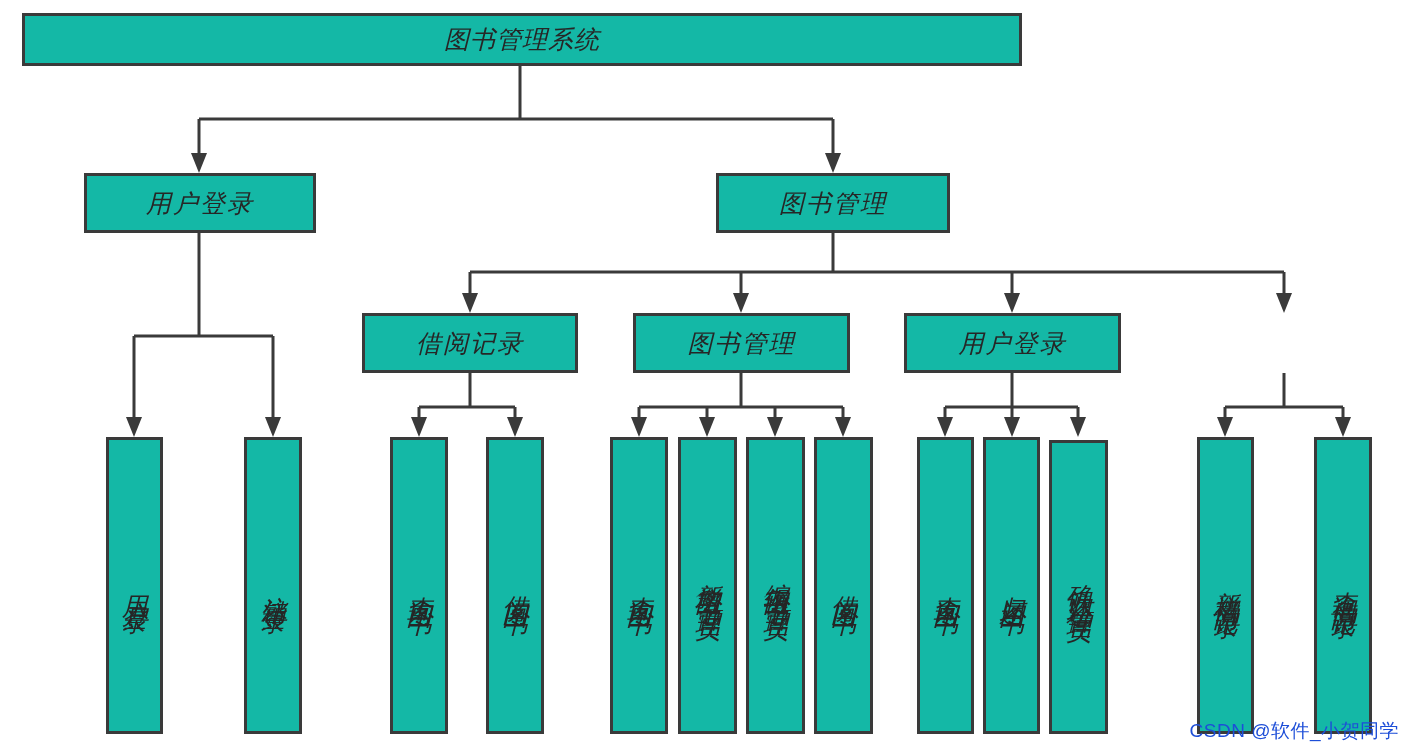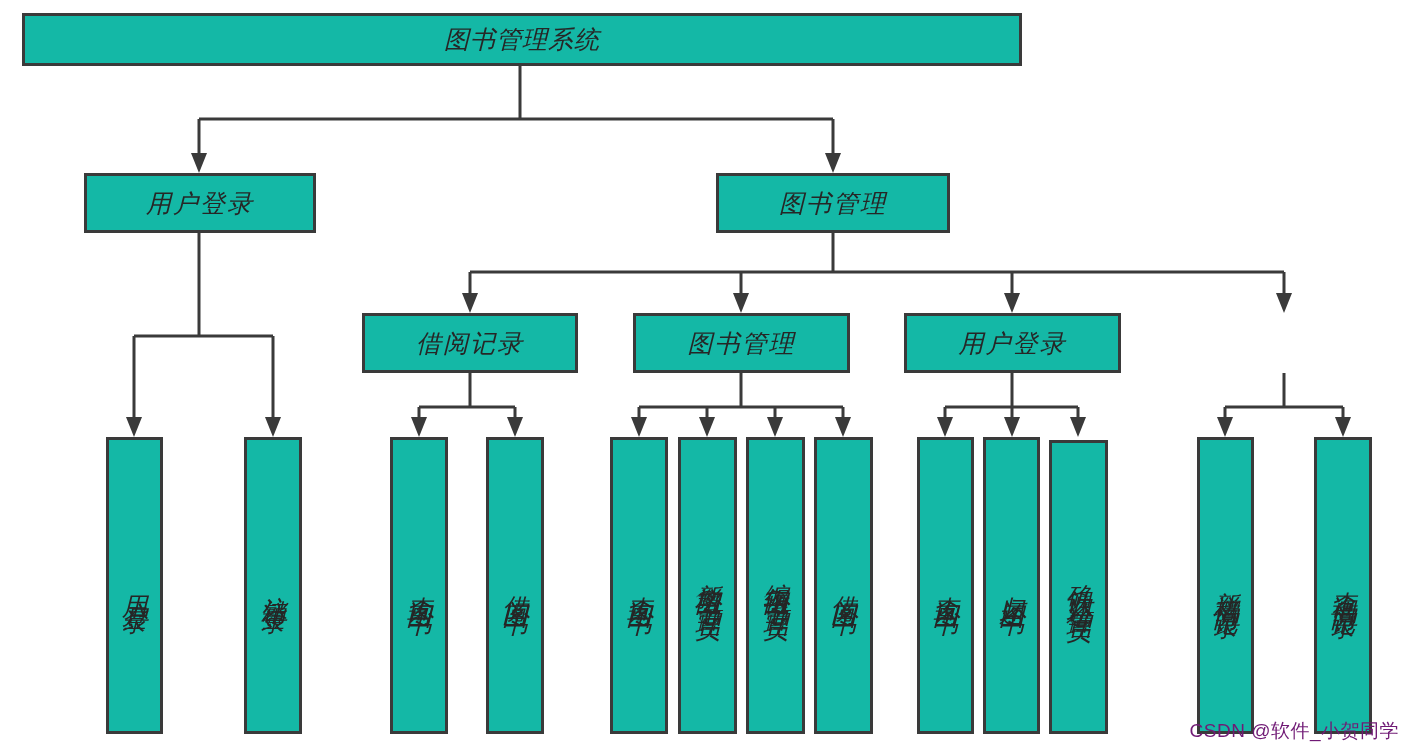--- a/index.html
+++ b/index.html
@@ -35,21 +35,21 @@
     writing-mode: vertical-lr;
     text-orientation: mixed;
     font-size: 25px;
     letter-spacing: 5px;
   }
   #watermark {
     position: absolute;
     right: 6px;
     bottom: 3px;
     font-size: 19px;
-    color: #701a75;
+    color: #1d4ed8;
     letter-spacing: 0.5px;
     z-index: 10;
     white-space: nowrap;
   }
 </style>
 </head>
 <body>
 
 <div id="canvas">
 

